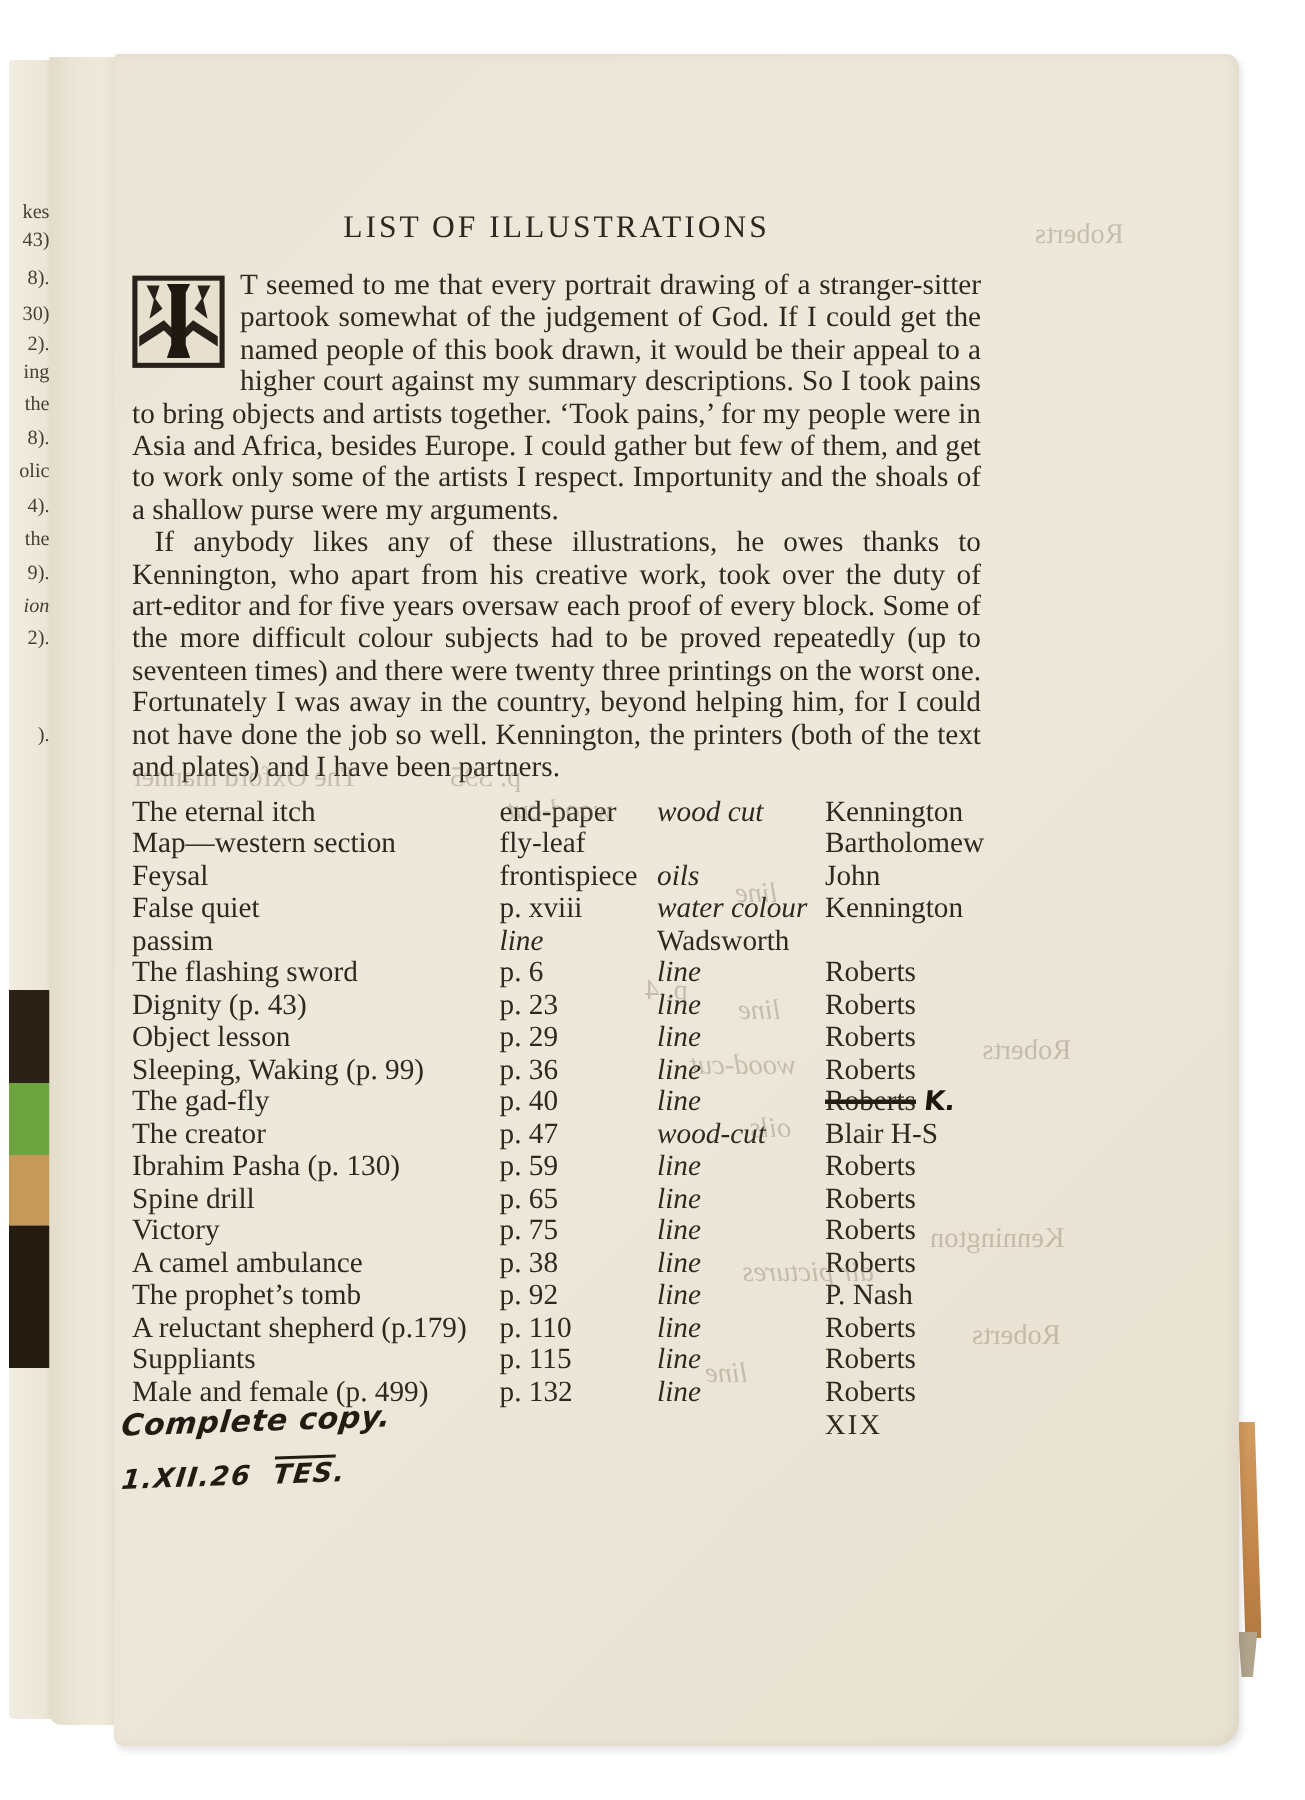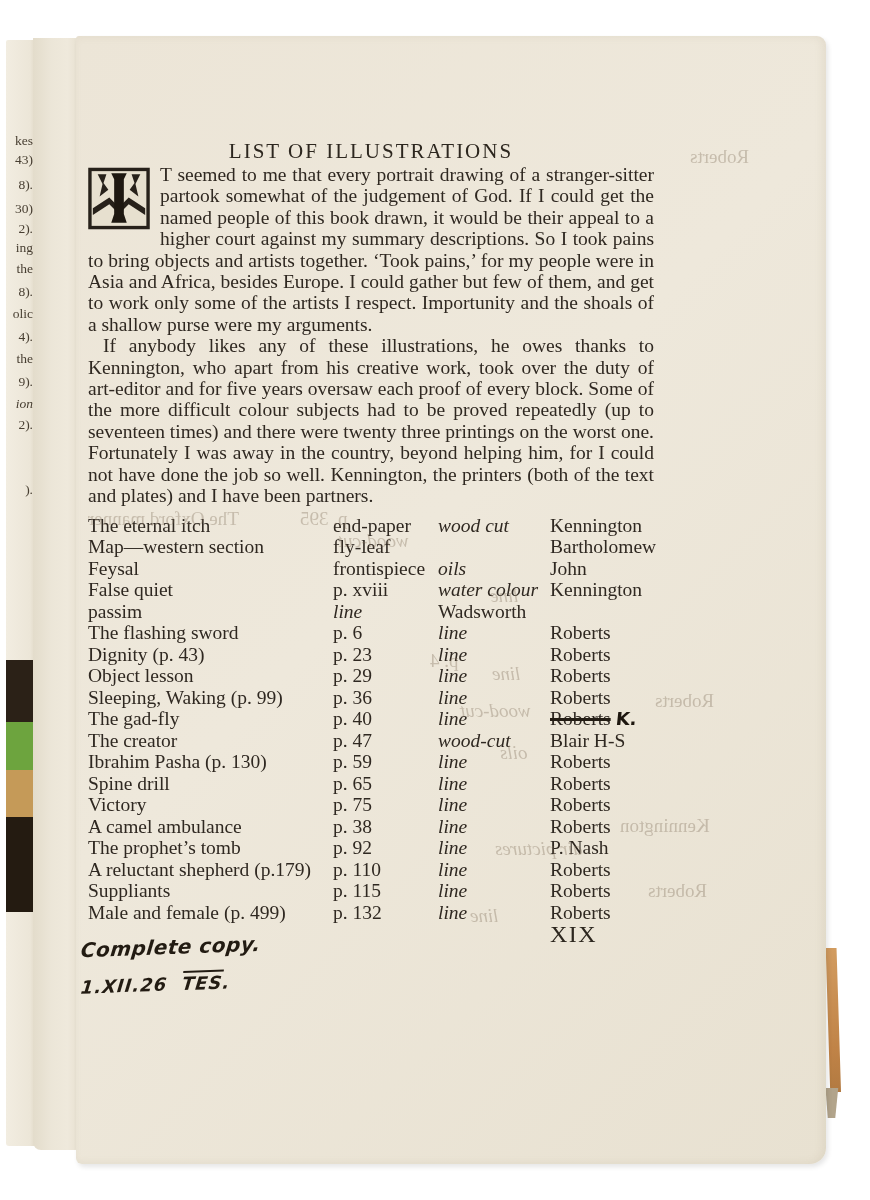--- a/index.html
+++ b/index.html
@@ -29,34 +29,34 @@
 
   
   .page { position:absolute; left:76px; top:36px; width:750px; height:1128px;
     background:linear-gradient(135deg,#ece5d7 0%,#eee8db 45%,#e8e1d1 100%);
     border-radius:3px 9px 16px 6px;
     box-shadow:inset -3px 0 8px rgba(150,128,95,0.12), 2px 3px 5px rgba(0,0,0,0.10); }
 
   .content { position:absolute; left:12px; top:0; width:566px; color:#2f2821; }
   .title { margin:103px 0 0 0; text-align:center; font-size:21px; font-weight:normal;
     letter-spacing:2px; color:#2d271f; }
-  .body { font-size:19.5px; line-height:21.4px; text-align:justify; }
+  .body { margin-top:16px; font-size:19.5px; line-height:21.4px; text-align:justify; }
   .dropcap { float:left; width:62px; height:63px; margin:3px 10px 0 0; }
   .p2 { text-indent:15px; margin:0; }
   .p1 { margin:0; }
 
   
   .illo-table { margin-top:8px; font-size:19.5px; }
   .row { display:grid; grid-template-columns:245px 105px 112px 1fr; line-height:21.5px; }
   .row span { white-space:nowrap; }
   .c-medium { font-style:italic; }
   .struck { text-decoration:line-through; text-decoration-thickness:2.5px; text-decoration-color:#241d14; }
   .addition { font-family:"DejaVu Sans", sans-serif; font-weight:bold; font-size:18px;
     margin-left:5px; color:#1d160e; transform:skewX(-6deg); display:inline-block; }
-  .folio { margin-left:462px; font-size:24px; letter-spacing:1.5px; line-height:23px; color:#2d271f; }
+  .folio { margin-left:462px; font-size:19px; letter-spacing:1.5px; line-height:23px; color:#2d271f; }
 
   
   .hand { position:absolute; left:5px; font-family:"DejaVu Sans", sans-serif;
     font-style:italic; font-weight:bold; color:#221b12; white-space:nowrap;
     transform:rotate(-2deg) skewX(-8deg); }
   .hand1 { top:899px; font-size:20px; letter-spacing:0.5px; }
   .hand2 { top:938px; font-size:18px; letter-spacing:1px; }
   .overbar { text-decoration:overline; text-decoration-thickness:2px; }
 
   

